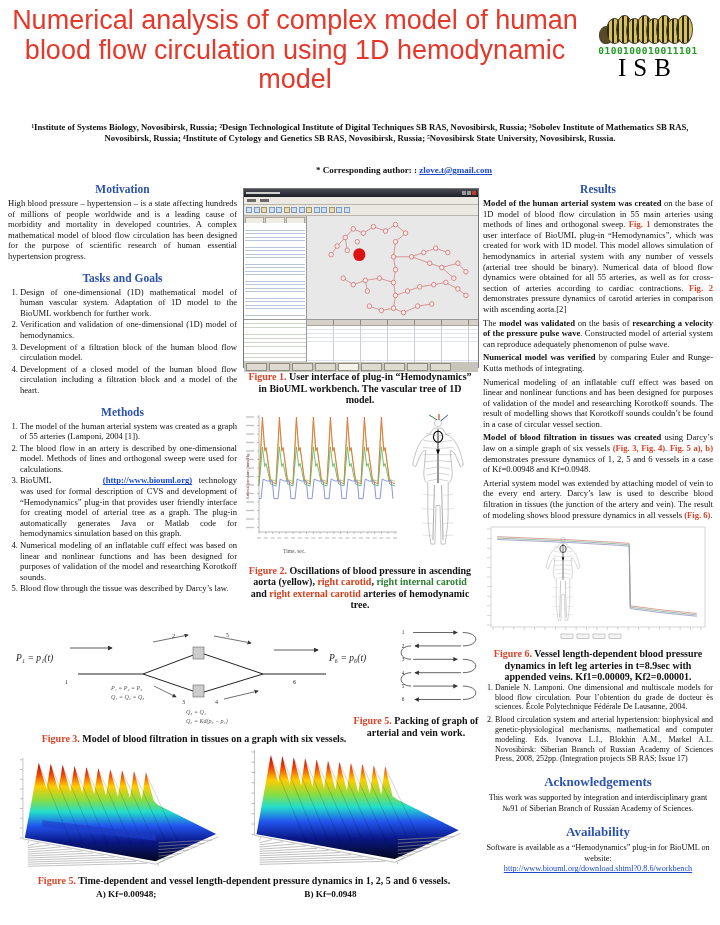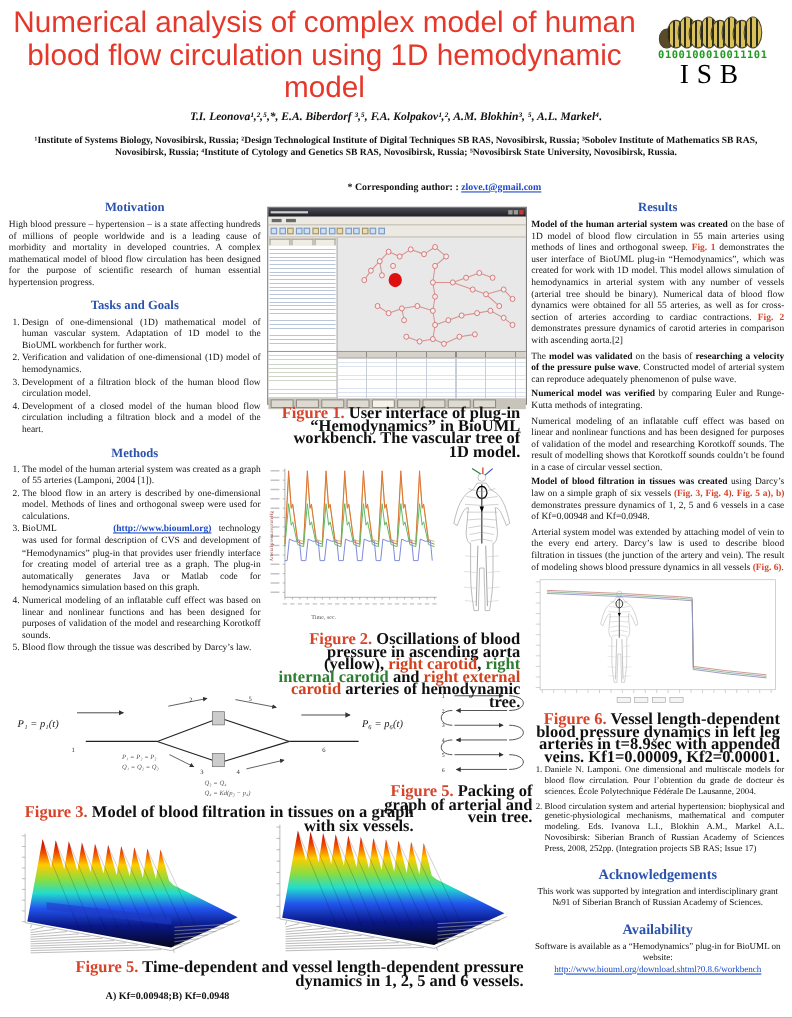--- a/index.html
+++ b/index.html
@@ -32,21 +32,21 @@
   .sec-h{font-weight:bold;font-size:11.5px;color:#2b52ad;text-align:center;margin:0 0 3px;}
   .sec-h.gap{margin-top:10px;}
   .bodytext{font-size:8.6px;line-height:10.6px;text-align:justify;margin:0 0 3px;}
   ol{margin:0;padding-left:12px;}
   ol li{font-size:8.6px;line-height:10.6px;text-align:justify;margin:0 0 1px;}
   .sg-b{font-weight:bold;}
   .sg-fig{font-weight:bold;color:#d8442a;}
   .sg-link{font-weight:bold;color:#1b49c9;text-decoration:underline;padding-left:45px;}
   .sg-red{font-weight:bold;color:#d2401e;}
   .sg-green{font-weight:bold;color:#2e7d32;}
-  .figcap{font-weight:bold;font-size:15px;line-height:11.5px;text-align:right;margin:3px 4px 0;}
+  .figcap{font-weight:bold;font-size:10px;line-height:11.5px;text-align:center;margin:3px 4px 0;}
   
   .w1{width:234px;height:178px;background:#d4d0c8;border:1px solid #777;font-size:0;}
   .w-titlebar{height:8px;background:linear-gradient(#4a4a52,#1e1e26);display:flex;align-items:center;padding:0 2px;}
   .w-titletext{width:34px;height:2.5px;background:#cfcfcf;}
   .w-btns{margin-left:auto;display:flex;gap:1px;}
   .w-btn{width:4px;height:4px;background:#9a9a9a;display:block;}
   .w-btn.close{background:#c03b2e;}
   .w-menubar{height:7px;background:#ece9e2;border-bottom:1px solid #b8b4aa;display:flex;gap:4px;align-items:center;padding:0 3px;}
   .m-item{display:block;width:9px;height:2.5px;background:#6a6a6a;}
   .w-toolbar{height:10px;background:#ece9e2;border-bottom:1px solid #b8b4aa;display:flex;gap:1.5px;align-items:center;padding:0 2px;}
@@ -84,21 +84,21 @@
   .f3-big{font-size:9.5px;font-style:italic;fill:#222;}
   .f3-num{font-size:6px;fill:#333;}
   .f3-eq{font-size:6px;font-style:italic;fill:#555;}
   .fig4{position:absolute;left:394px;top:624px;width:88px;}
   .fig4cap{position:absolute;left:344px;top:712px;width:136px;}
   
   .fig5{position:absolute;left:8px;top:740px;width:472px;}
   .fig5-row{display:flex;align-items:flex-end;gap:10px;}
   .fig5-subs{display:flex;font-weight:bold;font-size:9.2px;margin-top:2px;}
   .fig5-subs span:first-child{margin-left:88px;}
-  .fig5-subs span:last-child{text-align:right;}
+  .fig5-subs span:last-child{margin-left:148px;text-align:right;}
   
   .fig6wrap{margin-top:3px;}
   
   .defs{position:absolute;width:0;height:0;overflow:hidden;}
 </style>
 </head>
 <body>
 
 <svg class="defs" aria-hidden="true">
   <defs>
@@ -166,21 +166,20 @@
         <i></i>
         <i></i>
         <i></i>
         <i></i>
         <i></i>
         <i></i>
     </div>
     <div class="binary">0100100010011101</div>
     <div class="isb">ISB</div>
   </div>
-  <div class="authors">T.I. Leonova¹,²,⁵,*, E.A. Biberdorf ³,⁵, F.A. Kolpakov¹,², A.M. Blokhin³, ⁵, A.L. Markel⁴.</div>
   <div class="affil">¹Institute of Systems Biology, Novosibirsk, Russia;  ²Design Technological Institute of Digital Techniques SB RAS, Novosibirsk, Russia;  ³Sobolev Institute of Mathematics SB RAS, Novosibirsk, Russia; ⁴Institute of Cytology and Genetics SB RAS, Novosibirsk, Russia; ⁵Novosibirsk State University, Novosibirsk, Russia.</div>
   <div class="corr">
     <span>* Corresponding author: : </span><a href="#">zlove.t@gmail.com</a>
   </div>
 
   <div class="col col-left">
     <div class="sec-h">Motivation</div>
     <p class="bodytext">High blood pressure – hypertension – is a state affecting hundreds of millions of people worldwide and is a leading cause of morbidity and mortality in developed countries. A complex mathematical model of blood flow circulation has been designed for the purpose of scientific research of human essential hypertension progress.</p>
 
     <div class="sec-h gap">Tasks and Goals</div>
@@ -493,21 +492,21 @@
       <g font-size="5.5" fill="#333">
         <text x="8" y="10">1</text>
         <text x="8" y="24">2</text>
         <text x="8" y="38">3</text>
         <text x="8" y="52">4</text>
         <text x="8" y="66">5</text>
         <text x="8" y="80">6</text>
       </g>
     </svg>
   </div>
-  <p class="figcap fig4cap"><span class="sg-fig">Figure 5.</span><span> Packing of  graph of arterial and vein tree.</span></p>
+  <p class="figcap fig4cap"><span class="sg-fig">Figure 5.</span><span> Packing of  graph of arterial and vein work.</span></p>
 
   <div class="fig5">
     <div class="fig5-row">
       <svg id="fig5a-svg" width="222" height="122" viewBox="0 0 225 125">
           <polygon points="16,90 30.27,13 38.2,40 42.47,14.1 50.4,41.3 54.67,15.2 62.599999999999994,42.6 66.86999999999999,16.3 74.8,43.9 79.07,17.4 87,45.2 91.27,18.5 99.19999999999999,46.5 103.46999999999998,19.6 111.39999999999999,47.8 115.66999999999999,20.700000000000003 123.6,49.1 127.86999999999999,21.8 135.8,50.4 140.07000000000002,22.9 148,51.7 152,56 212,86 150,114" fill="url(#jet)"></polygon>
           <line x1="30.27" y1="14" x2="64.27" y2="97" stroke="rgba(0,0,25,0.28)" stroke-width="0.6"></line>
           <line x1="42.47" y1="15.1" x2="76.47" y2="97" stroke="rgba(0,0,25,0.28)" stroke-width="0.6"></line>
           <line x1="54.67" y1="16.2" x2="88.67" y2="97" stroke="rgba(0,0,25,0.28)" stroke-width="0.6"></line>
           <line x1="66.86999999999999" y1="17.3" x2="100.86999999999999" y2="97" stroke="rgba(0,0,25,0.28)" stroke-width="0.6"></line>
           <line x1="79.07" y1="18.4" x2="113.07" y2="97" stroke="rgba(0,0,25,0.28)" stroke-width="0.6"></line>

